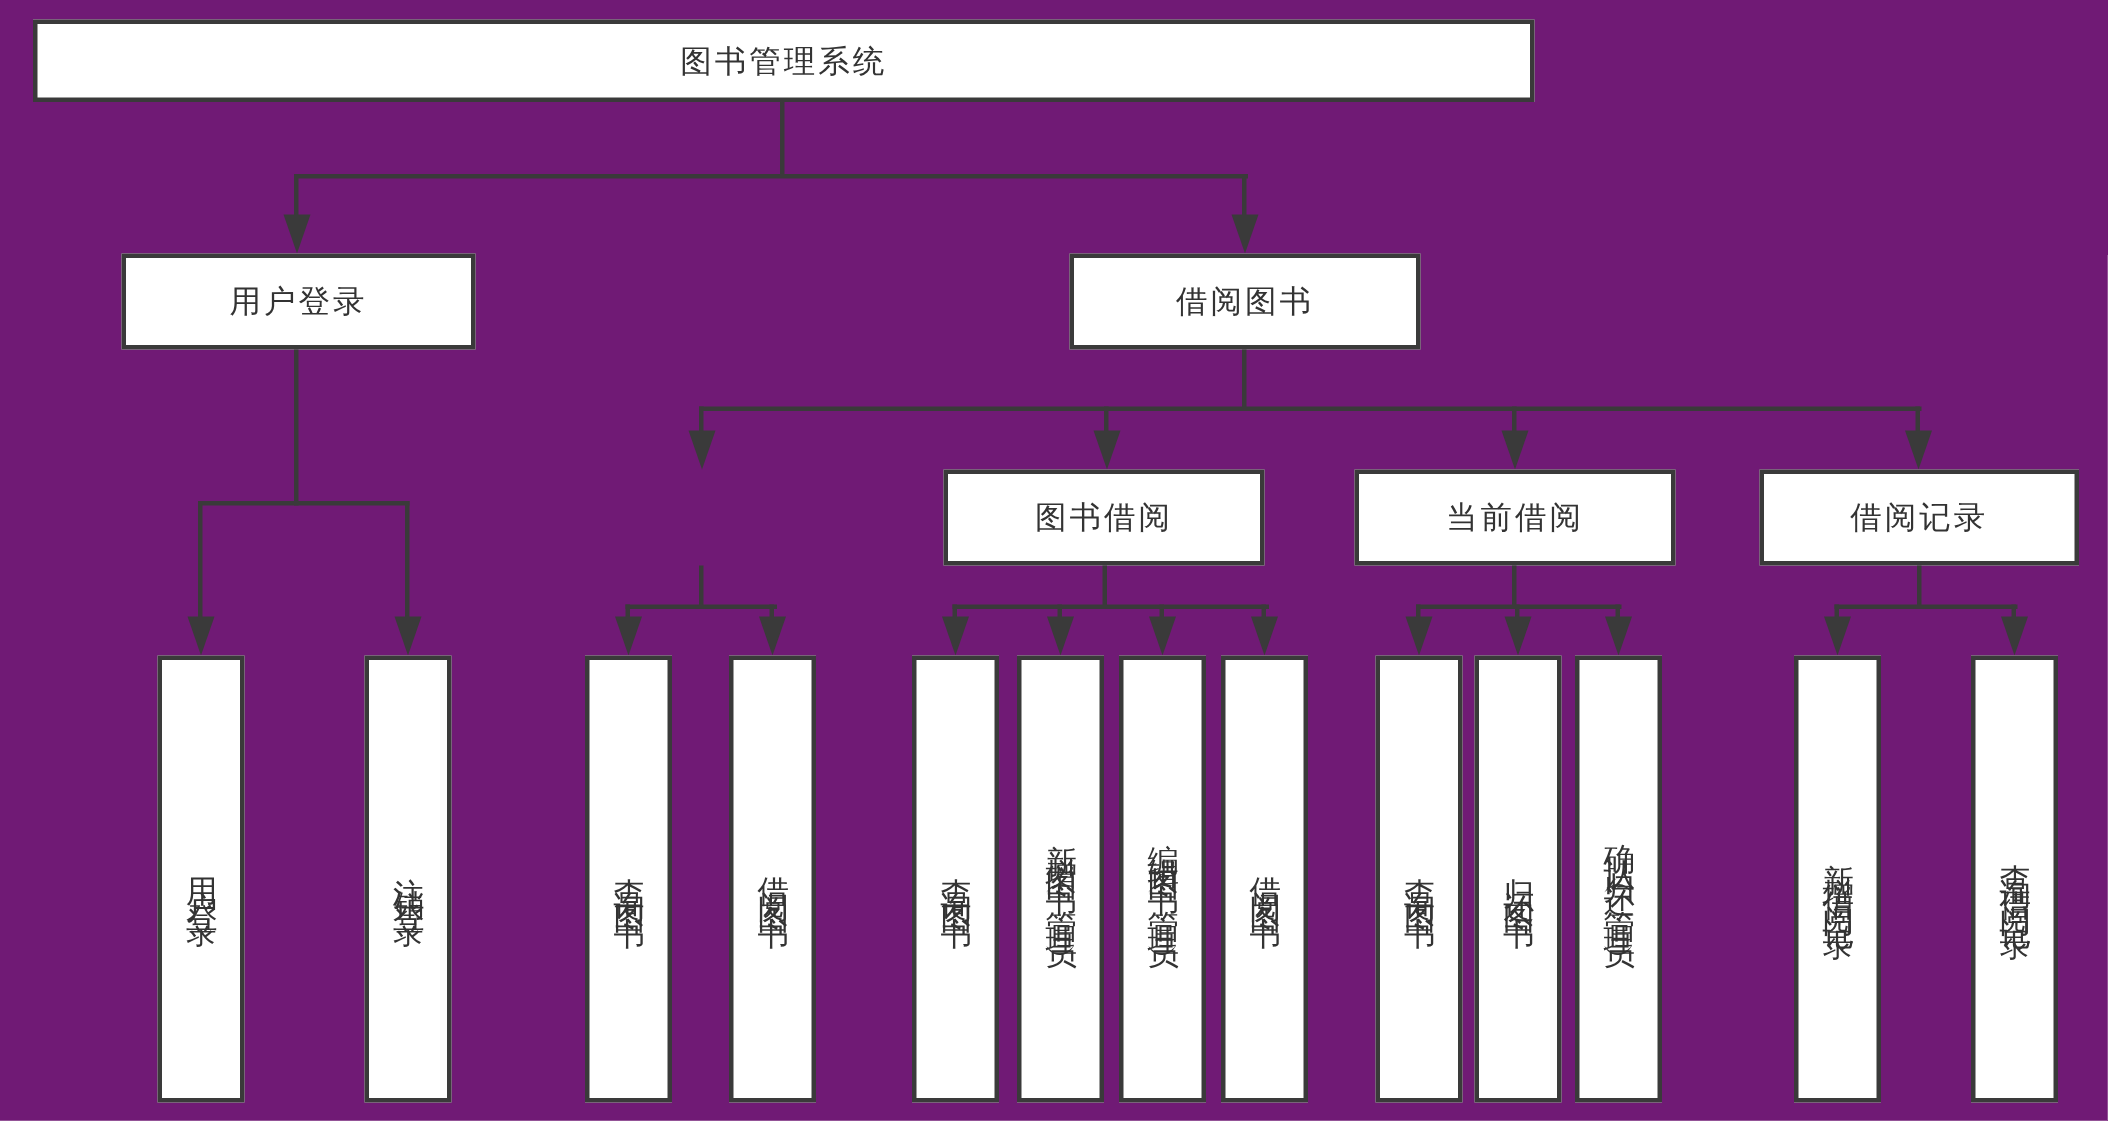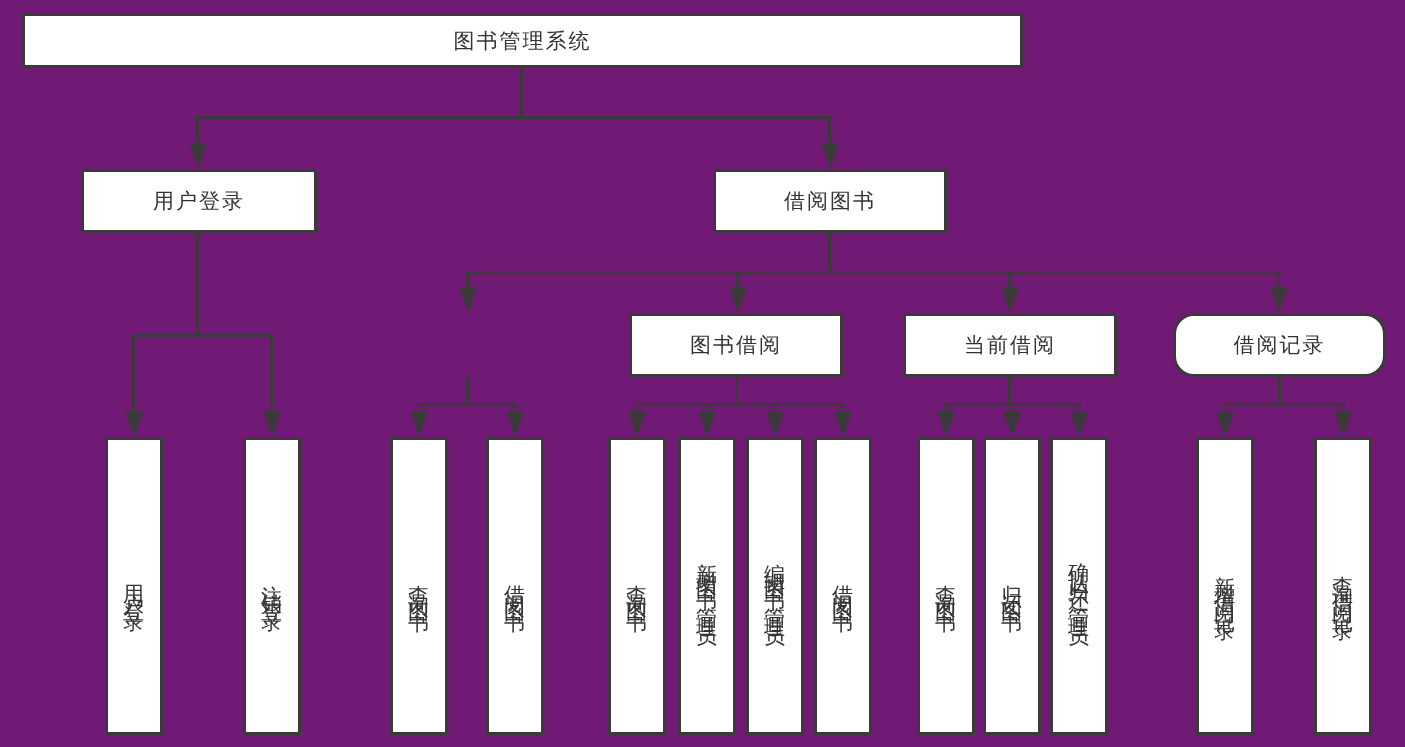--- a/index.html
+++ b/index.html
@@ -99,21 +99,21 @@
   <div class="arrow" style="left:459px; top:287px;"></div>
   <div class="line vline" style="left:736px; top:271px; height:18px;"></div>
   <div class="arrow" style="left:729px; top:287px;"></div>
   <div class="line vline" style="left:1008px; top:271px; height:18px;"></div>
   <div class="arrow" style="left:1001px; top:287px;"></div>
   <div class="line vline" style="left:1277px; top:271px; height:18px;"></div>
   <div class="arrow" style="left:1270px; top:287px;"></div>
 
   <div class="hbox" style="left:629px; top:313px; width:214px; height:64px;">图书借阅</div>
   <div class="hbox" style="left:903px; top:313px; width:214px; height:64px;">当前借阅</div>
-  <div class="hbox" style="left:1173px; top:313px; width:213px; height:64px;border-radius:21px;">借阅记录</div>
+  <div class="hbox" style="left:1173px; top:313px; width:213px; height:64px;">借阅记录</div>
 
   <div class="line vline" style="left:466px; top:377px; height:29px;"></div>
   <div class="line hline" style="left:417px; top:403px; width:101px;"></div>
   <div class="line vline" style="left:417px; top:403px; height:10px;"></div>
   <div class="arrow" style="left:410px; top:411px;"></div>
   <div class="line vline" style="left:513px; top:403px; height:10px;"></div>
   <div class="arrow" style="left:506px; top:411px;"></div>
 
   <div class="line vline" style="left:735px; top:377px; height:29px;"></div>
   <div class="line hline" style="left:635px; top:403px; width:211px;"></div>

